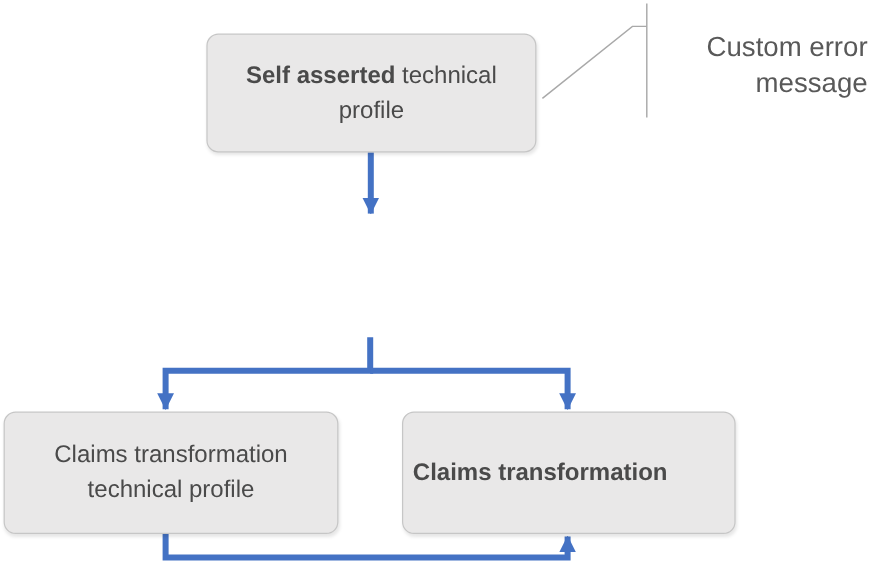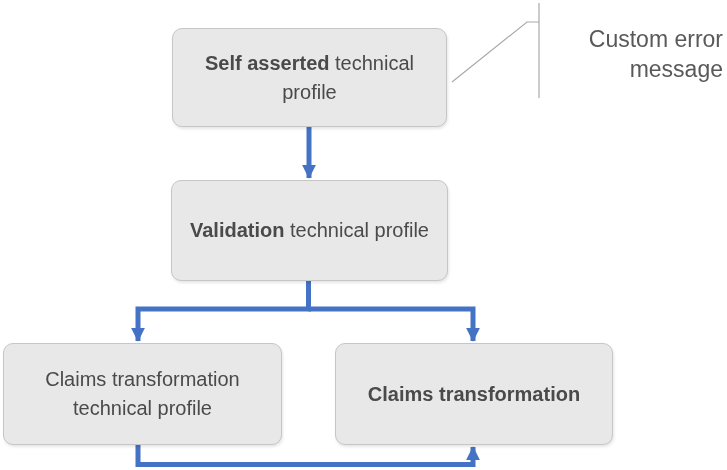--- a/index.html
+++ b/index.html
@@ -30,21 +30,21 @@
   }
   .node {
     position: absolute;
     box-sizing: border-box;
     background: var(--node-fill, #E9E8E8);
     border: 1px solid var(--node-border, #C6C6C6);
     border-radius: 10px;
     box-shadow: 1px 2px 3px rgba(0,0,0,0.10);
     display: flex;
     align-items: center;
-    justify-content: center;
+    justify-content: flex-start;
     text-align: center;
     color: var(--node-text, #4A4A4A);
     font-size: 20px;
     line-height: 29px;
     padding: 4px 8px;
   }
   .node b { font-weight: bold; }
   #node-self-asserted   { left: 172px; top: 28px;  width: 275px; height: 99px; }
   #node-validation      { left: 171px; top: 180px; width: 277px; height: 101px; }
   #node-claims-tp       { left: 3px;   top: 343px; width: 279px; height: 102px; }
@@ -83,25 +83,20 @@
 
     <line class="leader" x1="539" y1="3" x2="539" y2="98"></line>
   </svg>
 
   <div class="node" id="node-self-asserted">
     <div class="label">
       <b>Self asserted</b><span> technical profile</span>
     </div>
   </div>
 
-  <div class="node" id="node-validation">
-    <div class="label">
-      <b>Validation</b><span> technical profile</span>
-    </div>
-  </div>
 
   <div class="node" id="node-claims-transformation">
     <div class="label">
       <b>Claims transformation</b><span></span>
     </div>
   </div>
 
   <div class="node" id="node-claims-tp">
     <div class="label">
       <b></b><span>Claims transformation technical profile</span>

